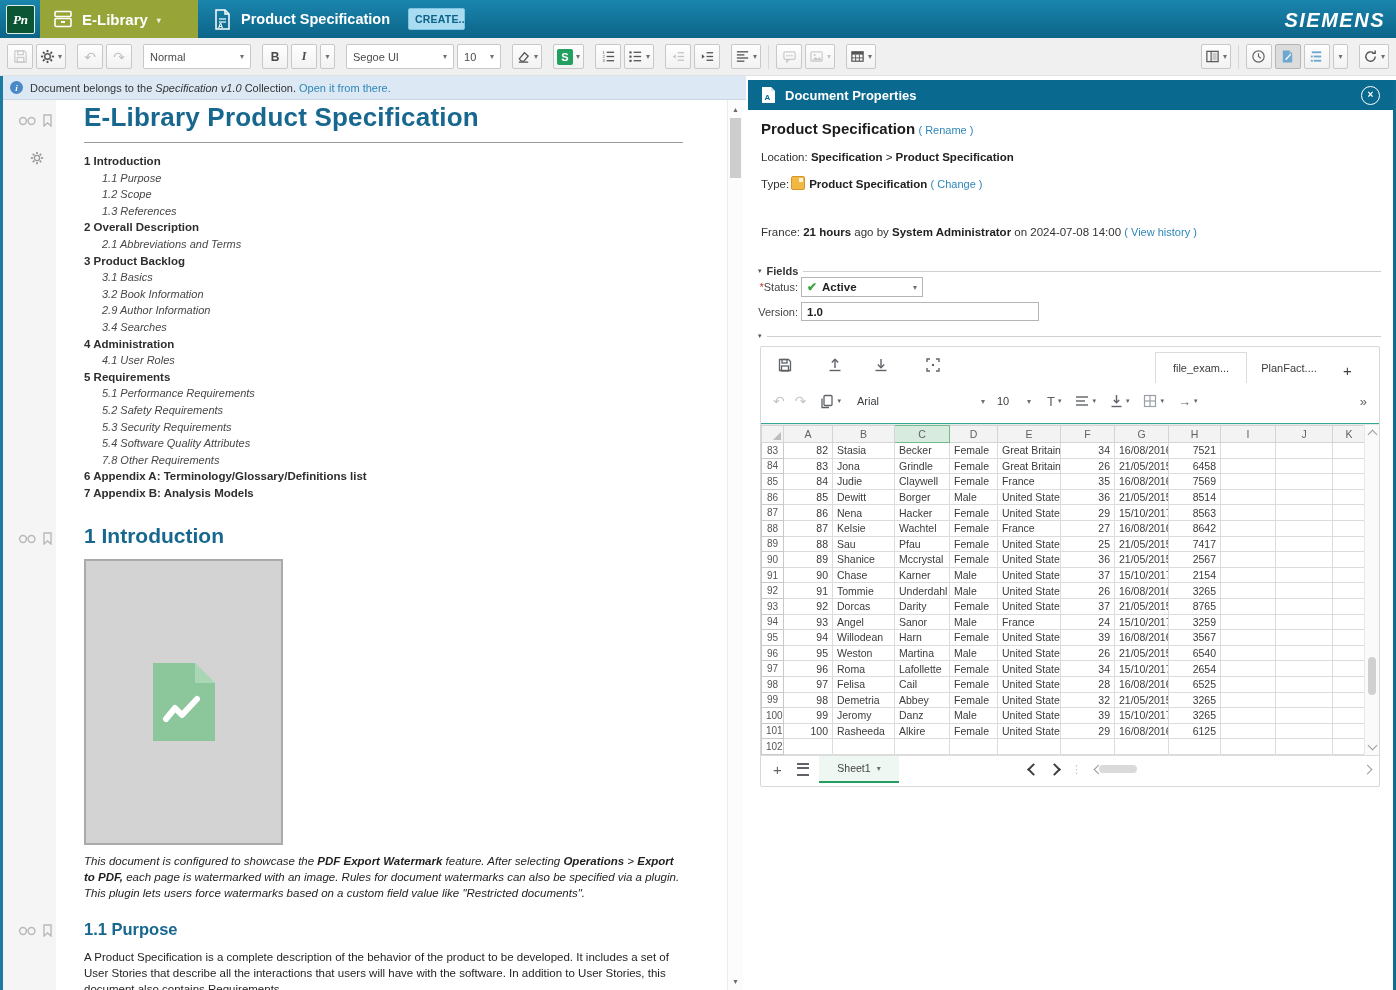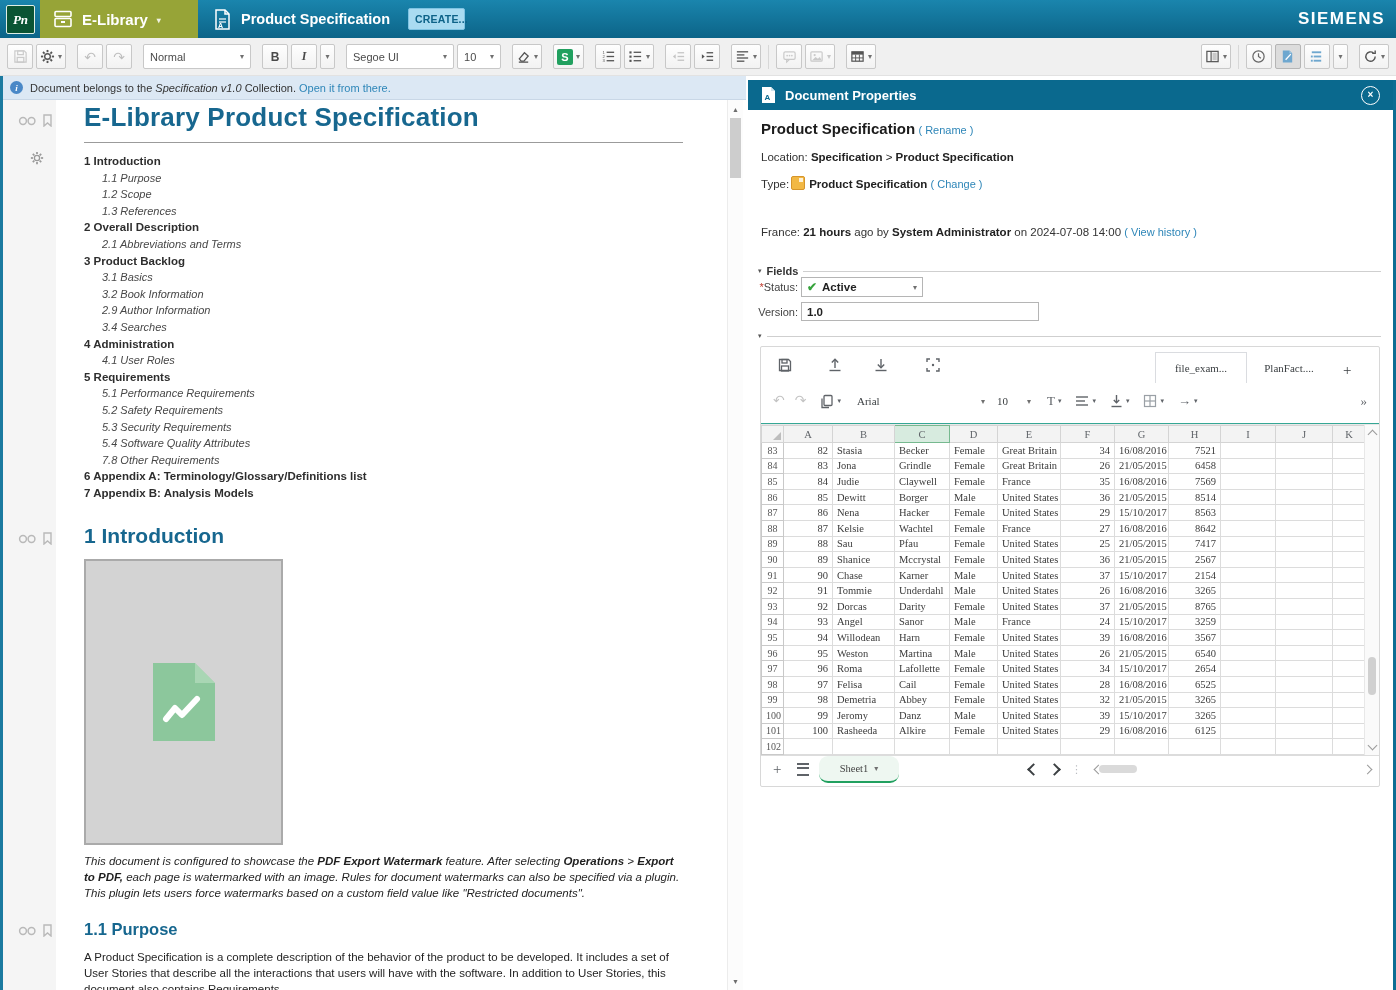--- a/index.html
+++ b/index.html
@@ -12,21 +12,21 @@
         border-radius:2px;color:#fff;font:italic bold 13px "Liberation Serif",serif;
         display:flex;align-items:center;justify-content:center;}
   .workspace{position:absolute;left:40px;top:0;width:158px;height:38px;background:#97a437;color:#fff;
         display:flex;align-items:center;gap:9px;padding-left:13px;box-sizing:border-box;
         font-size:15px;font-weight:bold;cursor:pointer;}
   .wcaret{font-size:8px;opacity:.85;margin-top:2px}
   .doctab{position:absolute;left:214px;top:0;height:38px;display:flex;align-items:center;gap:10px;color:#fff;
         font-size:14.5px;font-weight:bold;}
   .createbtn{position:absolute;left:408px;top:8px;width:57px;height:22px;background:#a9dbf1;border:1px solid #7fc3e2;
         color:#0d6288;font-size:10.5px;font-weight:bold;border-radius:2px;letter-spacing:.2px;}
-  .brand{position:absolute;right:11px;top:9px;color:#fff;font-size:17px;font-weight:bold;letter-spacing:1.5px;}
+  .brand{position:absolute;right:11px;top:9px;color:#fff;font-size:20px;font-weight:bold;letter-spacing:1.5px;font-style:italic;}
   
   .toolbar{position:absolute;top:38px;left:0;right:0;height:38px;background:#f0f0f0;border-bottom:1px solid #e2e2e2;
         display:flex;align-items:center;padding:0 7px;gap:3px;box-sizing:border-box;}
   .tbtn{height:25px;min-width:26px;border:1px solid #c8c8c8;background:linear-gradient(#fefefe,#f2f2f2);
         border-radius:2px;display:flex;align-items:center;justify-content:center;gap:3px;box-sizing:border-box;
         padding:0 3px;font-size:12px;color:#4a4a4a;cursor:pointer;}
   .tbtn.dis .ic,.tbtn.dis b,.tbtn.dis span{opacity:.35}
   .tbtn.active{background:#dcdcdc;border-color:#b5b5b5;}
   .tsel{justify-content:space-between;background:#fff;font-size:11px;padding:0 6px;}
   .car{font-size:8px;color:#707070;}
@@ -86,21 +86,21 @@
   .flabel{position:absolute;text-align:right;width:42px;left:8px;font-size:11px;color:#444;}
   .req{color:#c0392b;}
   .statusbox{position:absolute;left:53px;width:122px;height:20px;border:1px solid #b5b5b5;background:#fff;
         display:flex;align-items:center;gap:5px;padding:0 5px;box-sizing:border-box;cursor:pointer;}
   .statusbox .chk{color:#36a33c;font-size:12px;font-weight:bold;}
   .statusbox .val{font-weight:bold;font-size:11.5px;color:#222;flex:1;}
   .verinput{position:absolute;left:53px;width:238px;height:19px;border:1px solid #b5b5b5;background:#fff;
         font-family:"Liberation Sans",sans-serif;font-size:11.5px;font-weight:bold;color:#222;padding:0 5px;box-sizing:border-box;}
   
   .sw{position:absolute;left:12px;top:236px;width:620px;height:441px;border:1px solid #d8d8d8;border-radius:2px;
-        background:#fff;box-sizing:border-box;font-family:Liberation Serif, serif;}
+        background:#fff;box-sizing:border-box;font-family:Liberation Sans, sans-serif;}
   .swr1{position:relative;height:36px;}
   .swico{position:absolute;top:8px;width:20px;height:20px;display:flex;align-items:center;justify-content:center;cursor:pointer;}
   .stab{position:absolute;bottom:0;height:30px;display:flex;align-items:center;justify-content:center;
         font-size:11px;color:#3c4043;cursor:pointer;}
   .stab.active{border:1px solid #dadce0;border-bottom:none;background:#fff;}
   .saddtab{position:absolute;bottom:4px;font-size:15px;color:#3c4043;cursor:pointer;}
   .swr2{position:relative;height:36px;display:flex;align-items:center;padding:0 12px;gap:6px;color:#5f6368;
         box-sizing:border-box;}
   .s2i{display:flex;align-items:center;gap:3px;cursor:pointer;}
   .s2i .car{font-size:7px;color:#5f6368}
@@ -125,21 +125,21 @@
   .chev{width:6px;height:6px;border-right:1.5px solid #9a9a9a;border-bottom:1.5px solid #9a9a9a;}
   .chev.up{transform:rotate(-135deg)} .chev.down{transform:rotate(45deg)}
   .chev.left{transform:rotate(135deg)} .chev.right{transform:rotate(-45deg)}
   .chev.dark{border-color:#3c4043;width:7px;height:7px;border-width:2px;}
   .gs-ar{position:absolute;left:4px;}
   .sbot{position:relative;height:26px;border-top:1px solid #dcdcdc;display:flex;align-items:center;}
   .plusic{position:absolute;left:12px;font-size:15px;color:#5f6368;cursor:pointer;}
   .hamb{position:absolute;left:36px;width:12px;height:9px;border-top:2px solid #5f6368;border-bottom:2px solid #5f6368;cursor:pointer;}
   .hamb::after{content:"";display:block;margin-top:2.5px;border-top:2px solid #5f6368;}
   .sheettab{position:absolute;left:58px;width:80px;height:25px;background:#eef7f1;border-bottom:2.5px solid #21a05f;
-        display:flex;align-items:center;justify-content:center;gap:6px;font-size:10.5px;color:#444;cursor:pointer;border-radius:9px;}
+        display:flex;align-items:center;justify-content:center;gap:6px;font-size:10.5px;color:#444;cursor:pointer;}
   .snav{position:absolute;display:flex;align-items:center;gap:12px;left:268px;}
   .sdots{color:#b9bcc0;font-size:11px;letter-spacing:1px;}
   .hthumb{position:absolute;left:338px;width:38px;height:8px;background:#dadada;border-radius:4px;}
   .sbot .endchev{position:absolute;right:8px;}
 </style>
 </head>
 <body>
 
 <div id="app">
 

